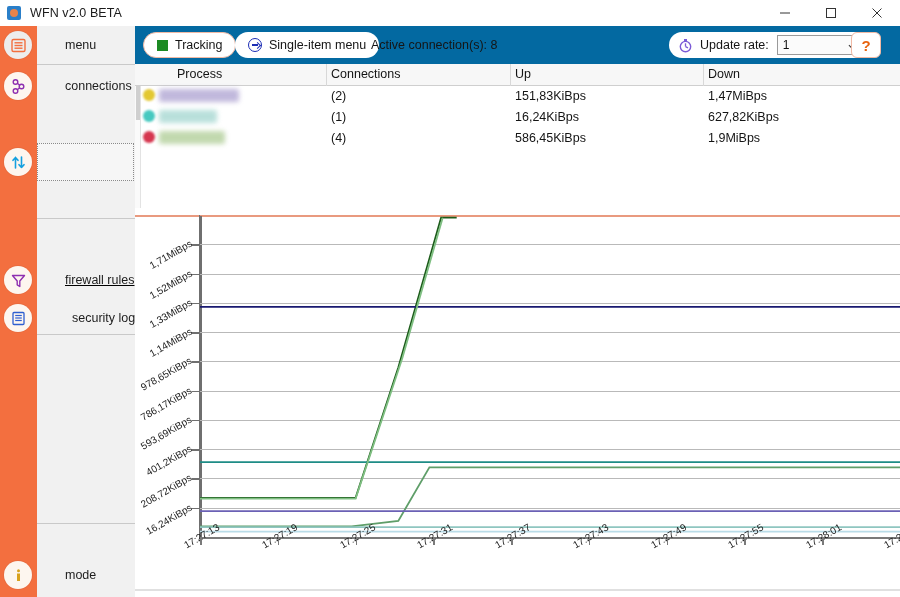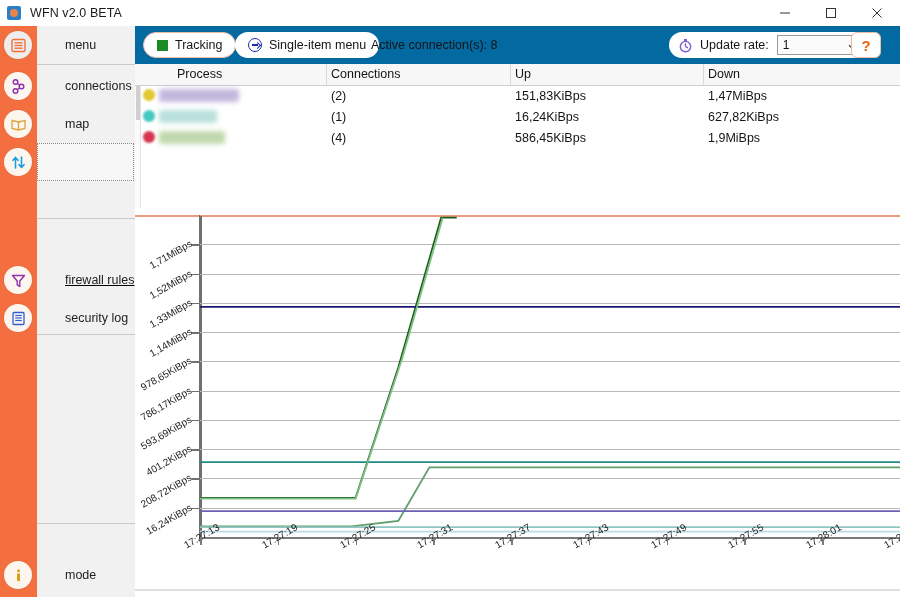--- a/index.html
+++ b/index.html
@@ -238,29 +238,20 @@
           <circle cx="5.5" cy="4" r="2.3" fill="none" stroke="#8e2fb0" stroke-width="1.4"></circle>
           <circle cx="11.5" cy="8.5" r="2.3" fill="none" stroke="#8e2fb0" stroke-width="1.4"></circle>
           <circle cx="5.5" cy="13" r="2.3" fill="none" stroke="#8e2fb0" stroke-width="1.4"></circle>
           <line x1="7.3" y1="5.3" x2="9.8" y2="7.3" stroke="#8e2fb0" stroke-width="1.3"></line>
           <line x1="9.8" y1="9.7" x2="7.3" y2="11.7" stroke="#8e2fb0" stroke-width="1.3"></line>
         </svg>
       </div>
       <div class="lbl">connections</div>
     </div>
 
-    <div class="nav-item" style="top:79px;">
-      <div class="ic">
-        <svg width="17" height="17" viewBox="0 0 17 17">
-          <path d="M2 4.5 L8.5 6 L15 4.5 L15 12.5 L8.5 14 L2 12.5 Z" fill="none" stroke="#dba43c" stroke-width="1.3"></path>
-          <line x1="8.5" y1="6" x2="8.5" y2="14" stroke="#dba43c" stroke-width="1.3"></line>
-        </svg>
-      </div>
-      <div class="lbl">map</div>
-    </div>
 
     <div class="nav-item" id="nav-bandwidth" style="top:117px;">
       <div class="sel"></div>
       <div class="ic">
         <svg width="17" height="17" viewBox="0 0 17 17">
           <path d="M5.5 14 L5.5 3.5 M5.5 3.5 L3 6.3 M5.5 3.5 L8 6.3" fill="none" stroke="#14a0df" stroke-width="1.6" stroke-linecap="round"></path>
           <path d="M11.5 3 L11.5 13.5 M11.5 13.5 L9 10.7 M11.5 13.5 L14 10.7" fill="none" stroke="#14a0df" stroke-width="1.6" stroke-linecap="round"></path>
         </svg>
       </div>
       <div class="lbl">bandwidth</div>
@@ -270,21 +261,21 @@
 
     <div class="nav-item" style="top:235px;text-decoration:underline;">
       <div class="ic">
         <svg width="17" height="17" viewBox="0 0 17 17">
           <path d="M2.5 3.5 L14.5 3.5 L9.8 9 L9.8 14.5 L7.2 12.8 L7.2 9 Z" fill="none" stroke="#8e2fb0" stroke-width="1.4" stroke-linejoin="round"></path>
         </svg>
       </div>
       <div class="lbl">firewall rules</div>
     </div>
 
-    <div class="nav-item" style="top:273px;">
+    <div class="nav-item" style="top:273px;gap:7px;">
       <div class="ic">
         <svg width="17" height="17" viewBox="0 0 17 17">
           <rect x="3" y="2.5" width="11" height="12" rx="1" fill="none" stroke="#2f5fd0" stroke-width="1.3"></rect>
           <line x1="5.2" y1="5.5" x2="11.8" y2="5.5" stroke="#2f5fd0" stroke-width="1.2"></line>
           <line x1="5.2" y1="8" x2="11.8" y2="8" stroke="#2f5fd0" stroke-width="1.2"></line>
           <line x1="5.2" y1="10.5" x2="11.8" y2="10.5" stroke="#2f5fd0" stroke-width="1.2"></line>
         </svg>
       </div>
       <div class="lbl">security log</div>
     </div>

